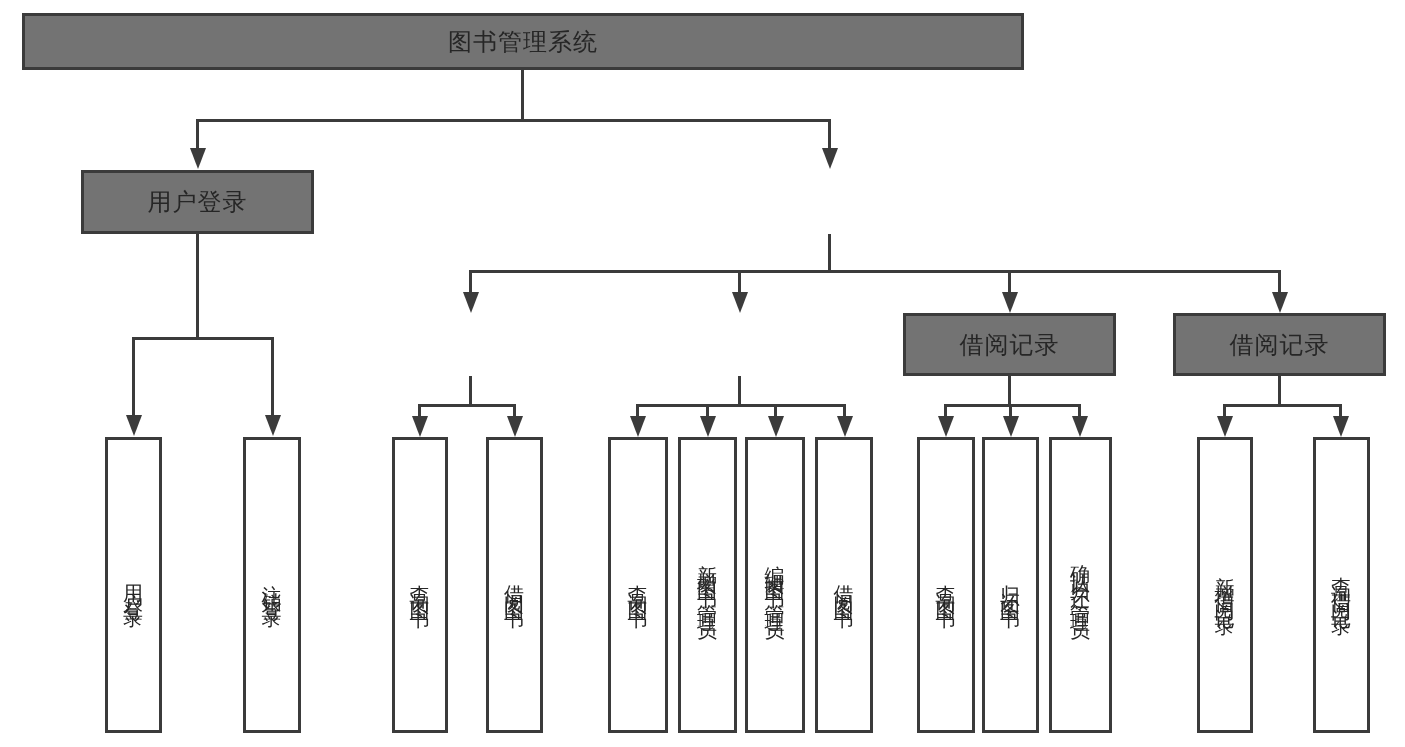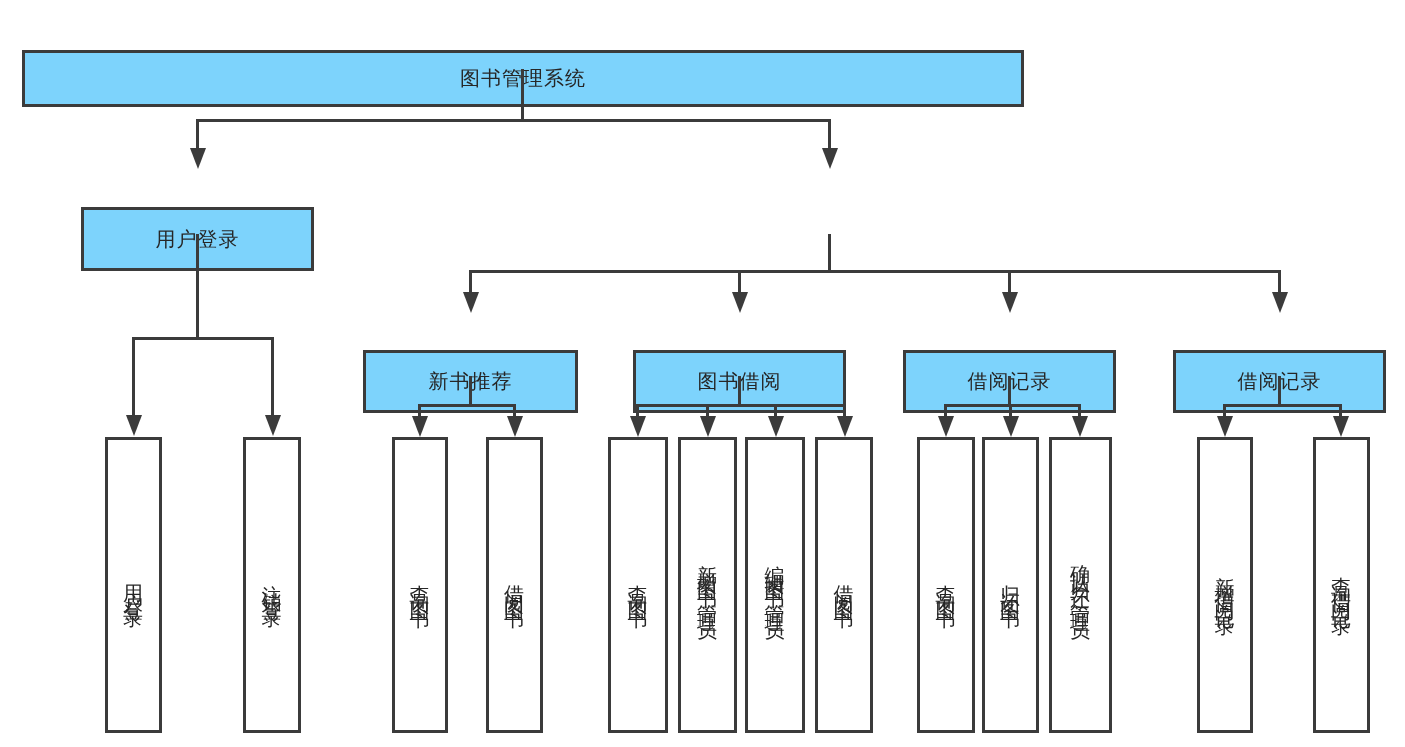--- a/index.html
+++ b/index.html
@@ -9,22 +9,22 @@
     --wm:#a6a6a6;
   }
   html,body{margin:0;padding:0;background:#fff;}
   #canvas{
     position:relative;width:1405px;height:747px;background:var(--bg);
     font-family:"Liberation Sans","DejaVu Sans",sans-serif;color:var(--text);
     overflow:hidden;
   }
   .box{
     position:absolute;box-sizing:border-box;border:3px solid var(--line);
-    background:#7dd3fc;display:flex;align-items:center;justify-content:center;
-    font-size:20px;letter-spacing:1px;white-space:nowrap;margin-top:37px;
+    background:#737373;display:flex;align-items:center;justify-content:center;
+    font-size:24px;letter-spacing:1px;white-space:nowrap;
   }
   .leaf{
     position:absolute;box-sizing:border-box;border:3px solid var(--line);
     background:#fff;display:flex;align-items:center;justify-content:center;
     top:437px;height:296px;
   }
   .leaf span{
     writing-mode:vertical-rl;text-orientation:mixed;
     font-size:20px;letter-spacing:8px;line-height:1;
   }
@@ -71,26 +71,20 @@
   <div class="hline" style="left:469px;top:270px;width:812px;"></div>
   <div class="vline" style="left:469px;top:270px;height:22px;"></div>
   <div class="arrow" style="left:463px;top:292px;"></div>
   <div class="vline" style="left:738px;top:270px;height:22px;"></div>
   <div class="arrow" style="left:732px;top:292px;"></div>
   <div class="vline" style="left:1008px;top:270px;height:22px;"></div>
   <div class="arrow" style="left:1002px;top:292px;"></div>
   <div class="vline" style="left:1278px;top:270px;height:22px;"></div>
   <div class="arrow" style="left:1272px;top:292px;"></div>
 
-  <div class="box" style="left:363px;top:313px;width:215px;height:63px;">
-    <span>新书推荐</span>
-  </div>
-  <div class="box" style="left:633px;top:313px;width:213px;height:63px;">
-    <span>图书借阅</span>
-  </div>
   <div class="box" style="left:903px;top:313px;width:213px;height:63px;">
     <span>借阅记录</span>
   </div>
   <div class="box" style="left:1173px;top:313px;width:213px;height:63px;">
     <span>借阅记录</span>
   </div>
 
   <div class="vline" style="left:469px;top:376px;height:31px;"></div>
   <div class="hline" style="left:418px;top:404px;width:98px;"></div>
   <div class="vline" style="left:418px;top:404px;height:14px;"></div>

